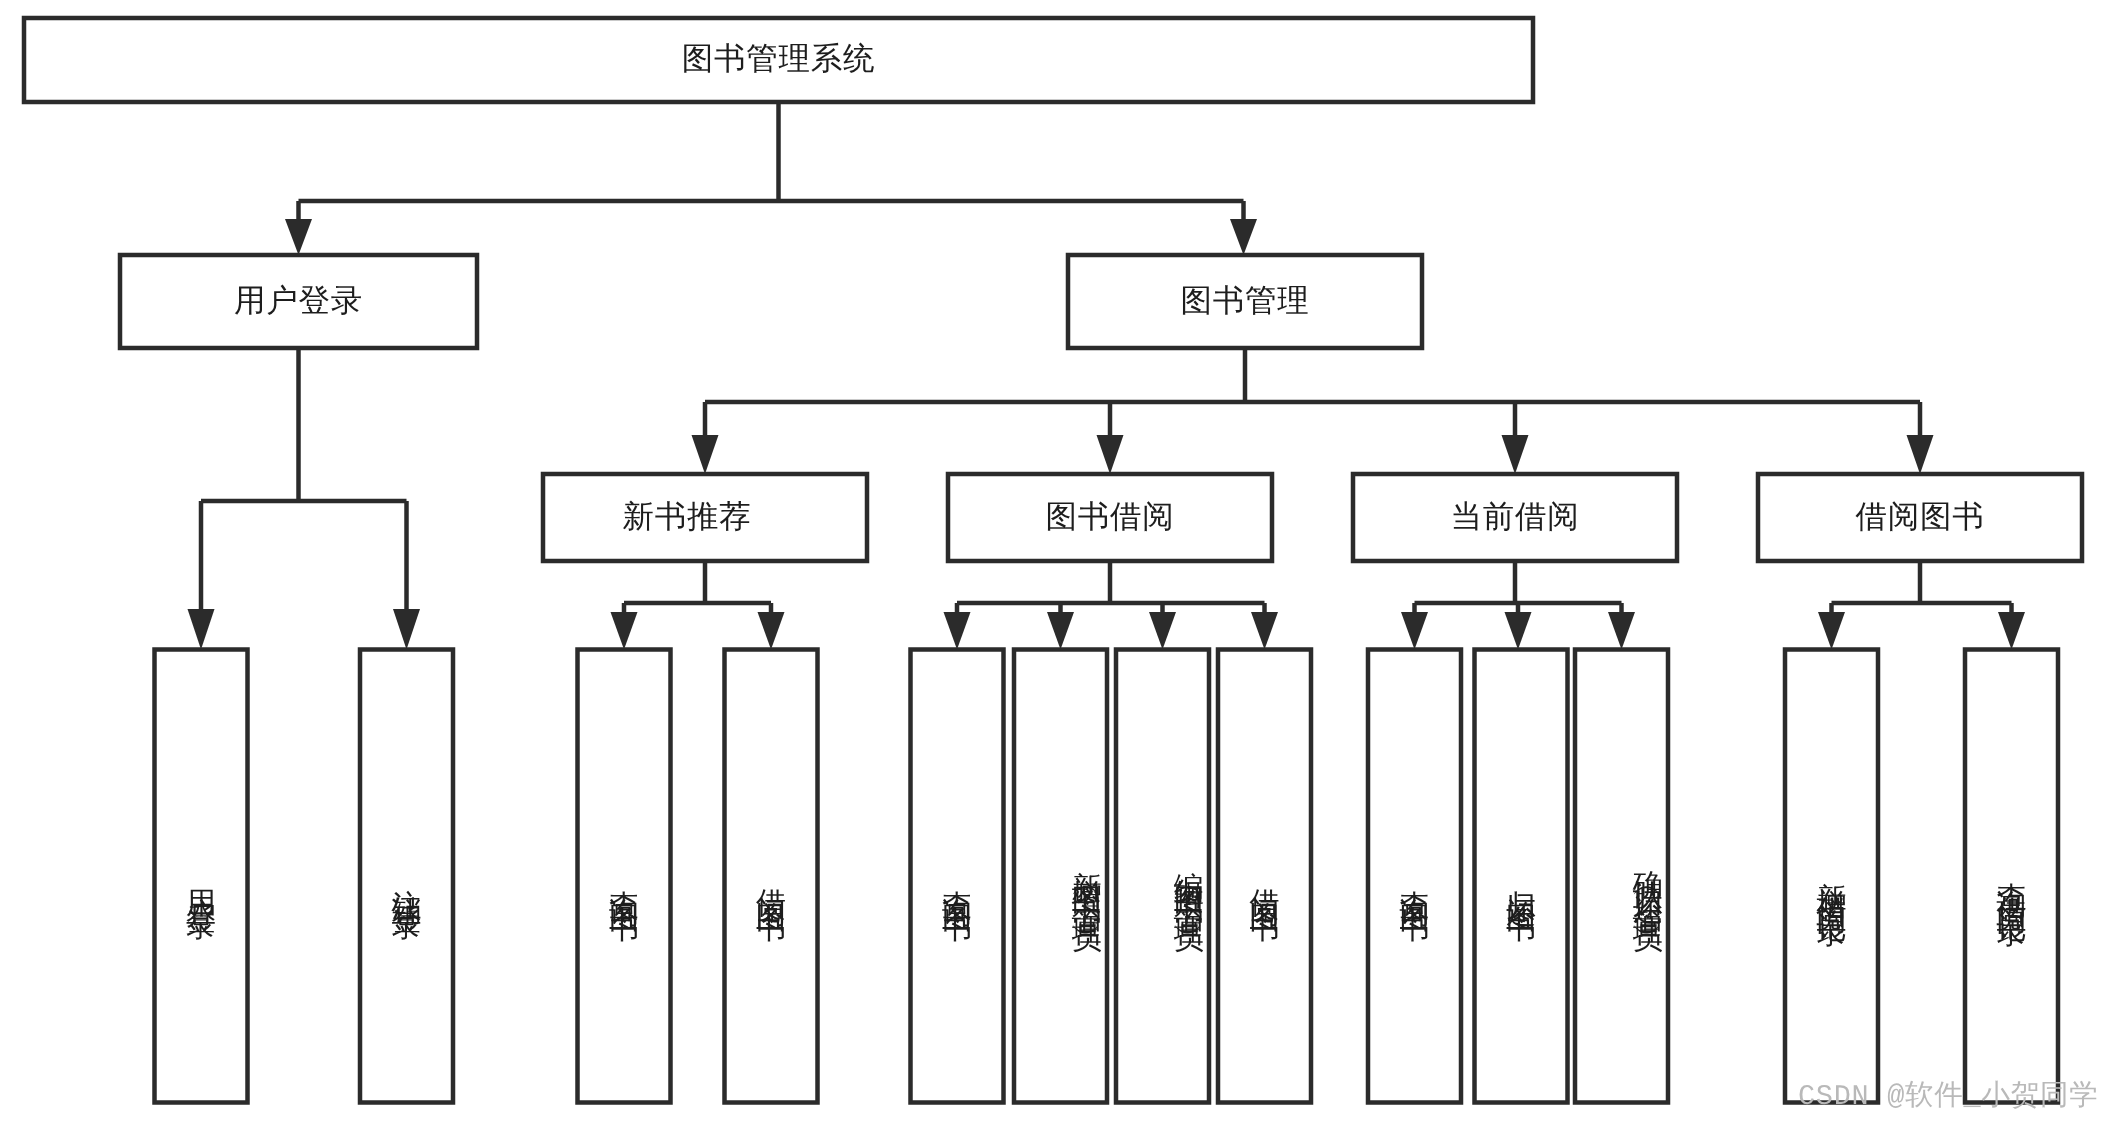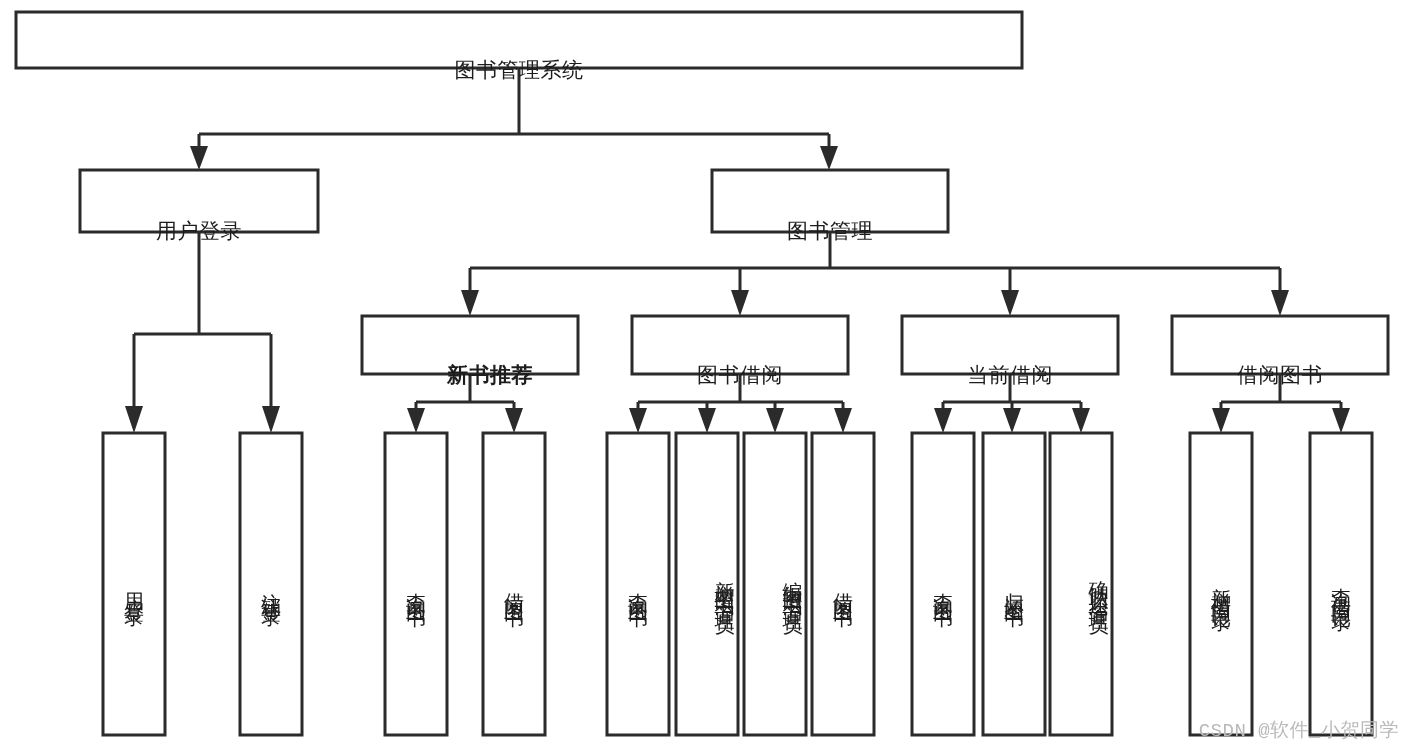--- a/index.html
+++ b/index.html
@@ -51,21 +51,20 @@
     text-align: center;
     color: #1d1d1d;
     font-family: "DejaVu Sans", "Liberation Sans", sans-serif;
     letter-spacing: 0.5px;
     pointer-events: none;
     box-sizing: border-box;
   }
   .node-label.horizontal {
     font-size: 21px;
     line-height: 1.2;
-    margin-top: 31px;
   }
   .node-label.vertical {
     writing-mode: vertical-rl;
     text-orientation: upright;
     font-size: 20px;
     line-height: 1.35;
     letter-spacing: 5px;
     padding-top: 6px;
   }
   .watermark {
@@ -187,21 +186,21 @@
     <rect class="node-rect" x="1190" y="433" width="62" height="302"></rect>
     <rect class="node-rect" x="1310" y="433" width="62" height="302"></rect>
   </svg>
 
   <div class="node-label horizontal" style="left:16px; top:12px; width:1006px; height:56px;">图书管理系统</div>
 
   <div class="node-label horizontal" style="left:80px; top:170px; width:238px; height:62px;">用户登录</div>
 
   <div class="node-label horizontal" style="left:712px; top:170px; width:236px; height:62px;">图书管理</div>
 
-  <div class="node-label horizontal" style="left:382px; top:316px; width:216px; height:58px;font-weight:bold;">新书推荐</div>
+  <div class="node-label horizontal" style="left:350px; top:316px; width:216px; height:58px;">新书推荐</div>
 
   <div class="node-label horizontal" style="left:902px; top:316px; width:216px; height:58px;">当前借阅</div>
 
   <div class="node-label horizontal" style="left:632px; top:316px; width:216px; height:58px;">图书借阅</div>
 
   <div class="node-label horizontal" style="left:1172px; top:316px; width:216px; height:58px;">借阅图书</div>
 
   <div class="node-label vertical" style="left:103px; top:433px; width:62px; height:302px;">用户登录</div>
 
   <div class="node-label vertical" style="left:240px; top:433px; width:62px; height:302px;">注销登录</div>

